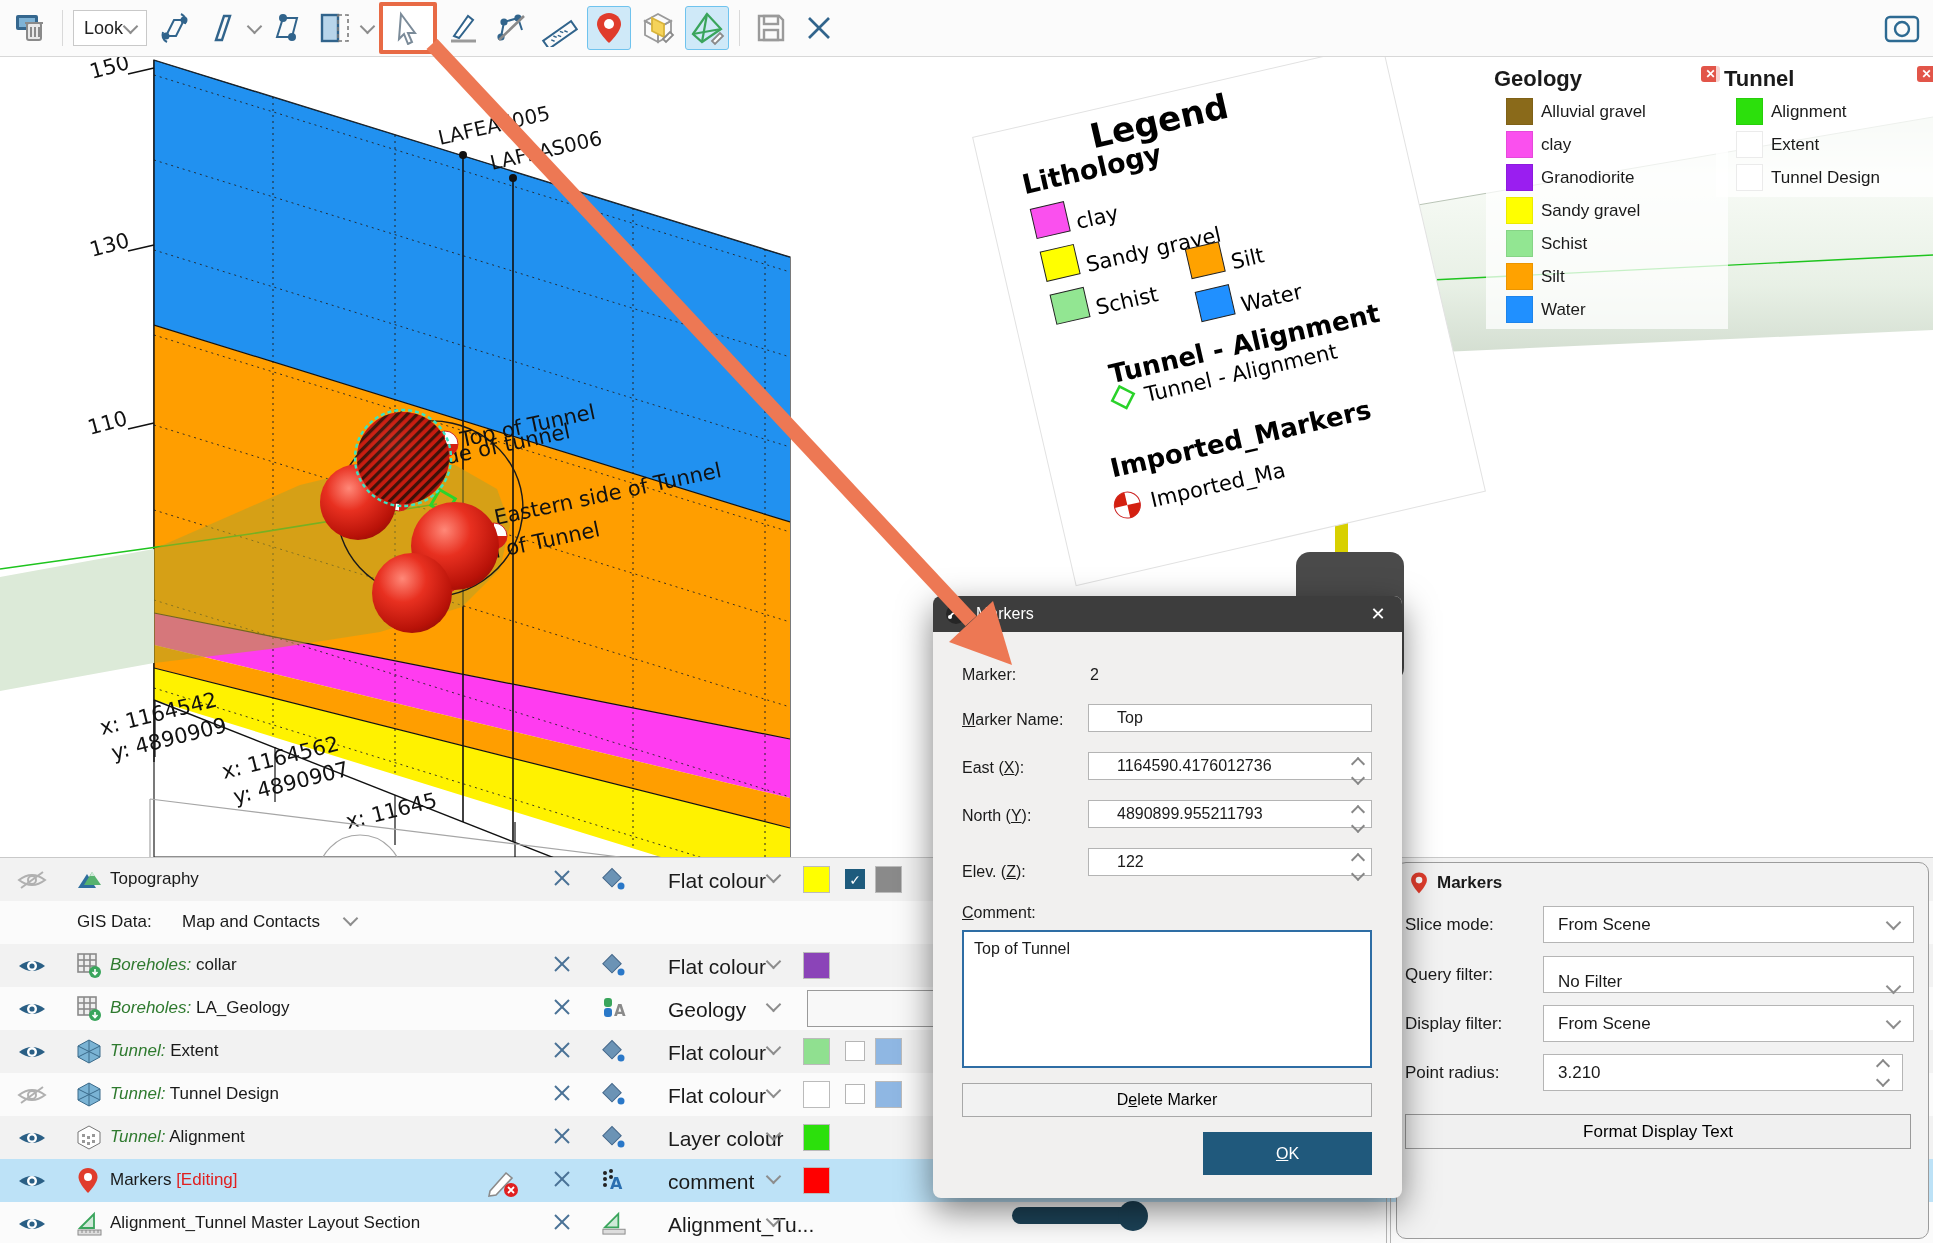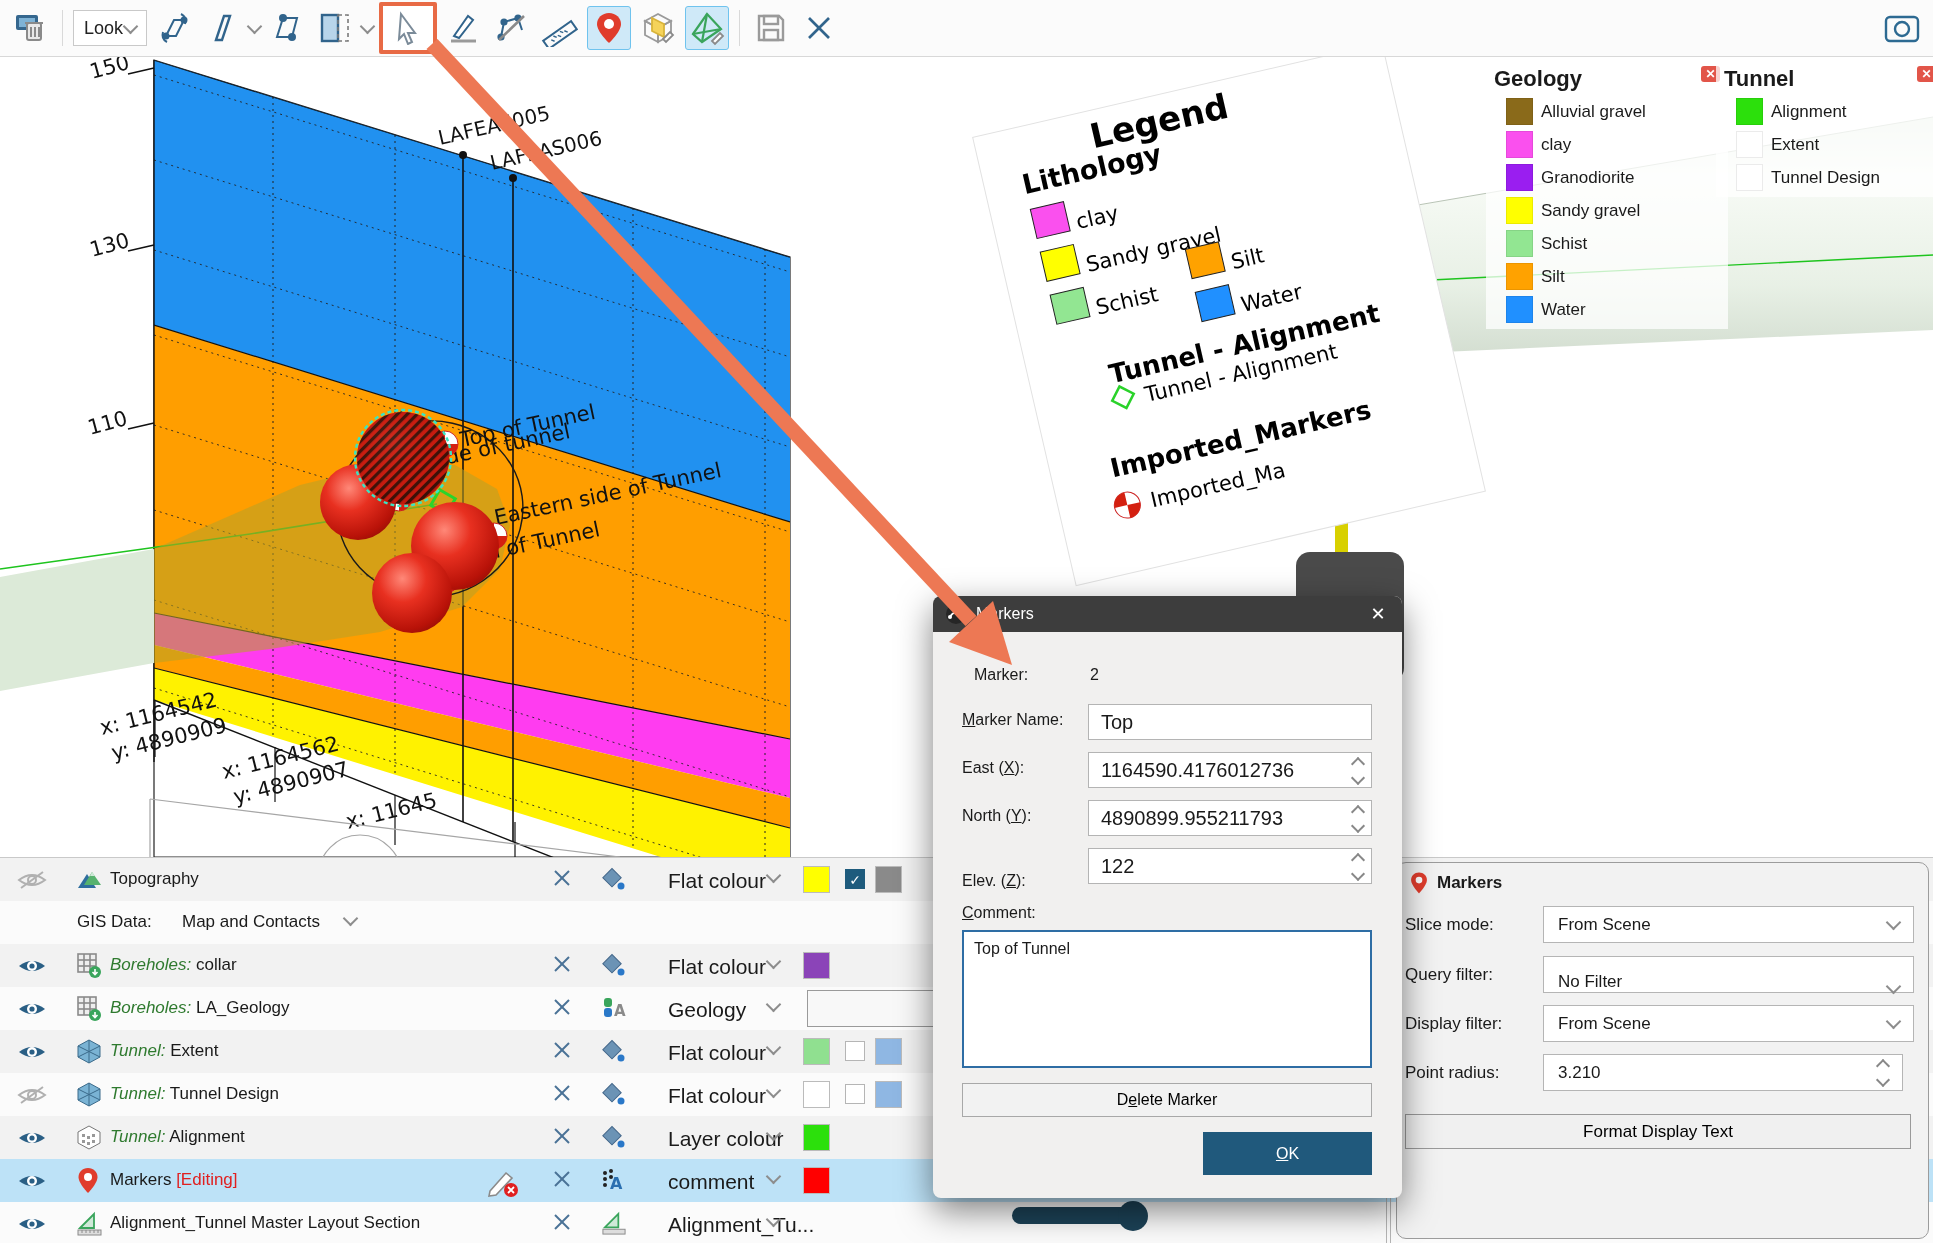--- a/index.html
+++ b/index.html
@@ -75,22 +75,22 @@
   .spin .up{width:8px;height:8px;border-left:2px solid #888;border-top:2px solid #888;transform:rotate(45deg);}
   .spin .dn{width:8px;height:8px;border-right:2px solid #888;border-bottom:2px solid #888;transform:rotate(45deg);}
   
   #dialog{position:absolute;left:933px;top:596px;width:469px;height:602px;z-index:50;
           border-radius:8px;box-shadow:0 12px 34px rgba(0,0,0,0.5);background:#f1f0ef;}
   #dlgtitle{height:36px;background:#3d3d3d;border-radius:8px 8px 0 0;display:flex;align-items:center;
             padding:0 12px;color:#fff;font-size:16px;gap:9px;}
   #dlgclose{margin-left:auto;color:#fff;font-size:18px;width:24px;text-align:center;}
   .flabel{position:absolute;left:29px;font-size:16px;color:#1a1a1a;}
   .mn{text-decoration:underline;}
-  .finput{position:absolute;left:155px;width:284px;height:36px;background:#fff;border:1px solid #b4b4b4;
-          box-sizing:border-box;font-size:20px;display:flex;align-items:center;padding:0 12px;}
+  .finput{position:absolute;left:155px;width:284px;height:28px;background:#fff;border:1px solid #b4b4b4;
+          box-sizing:border-box;font-size:16px;display:flex;align-items:center;padding:0 28px;}
   #dcomment{position:absolute;left:29px;top:334px;width:410px;height:138px;background:#fff;
             border:2px solid #2e6da4;box-sizing:border-box;font-size:16px;padding:8px 10px;}
   #ddelete{position:absolute;left:29px;top:487px;width:410px;height:34px;background:#f2f2f2;
            border:1px solid #a8a8a8;font-size:16px;font-family:inherit;}
   #dok{position:absolute;left:270px;top:536px;width:169px;height:43px;background:#20597c;color:#fff;
        border:none;font-size:16px;font-family:inherit;}
   
   #arrowsvg{position:absolute;left:0;top:0;z-index:60;pointer-events:none;}
   svg text{font-family:"DejaVu Sans","Liberation Sans",sans-serif;}
 </style>
@@ -761,21 +761,21 @@
         <circle cx="11" cy="11" r="10" fill="#262626"></circle>
         <path d="M5 14 Q9 7 17 8" stroke="#fff" stroke-width="1.6" fill="none"></path>
         <circle cx="5" cy="14" r="2" fill="#fff"></circle>
         <circle cx="11" cy="9.5" r="2" fill="#fff"></circle>
         <circle cx="17" cy="8" r="2" fill="#fff"></circle>
       </svg>
     <span>Markers</span>
     <span id="dlgclose">✕</span>
   </div>
 
-  <span class="flabel" style="top:70px;margin-left:12px;">Marker:</span>
+  <span class="flabel" style="top:70px;">Marker:</span>
   <span class="flabel" style="top:70px;left:157px;">2</span>
 
   <span class="flabel" style="top:115px;"><span></span><span class="mn">M</span><span>arker Name:</span></span>
   <div class="finput" style="top:108px;">
       <span>Top</span>
     </div>
 
   <span class="flabel" style="top:163px;"><span>East (</span><span class="mn">X</span><span>):</span></span>
   <div class="finput" style="top:156px;">
       <span>1164590.4176012736</span>
@@ -787,21 +787,21 @@
 
   <span class="flabel" style="top:211px;"><span>North (</span><span class="mn">Y</span><span>):</span></span>
   <div class="finput" style="top:204px;">
       <span>4890899.955211793</span>
     <span class="spin">
         <span class="up"></span>
         <span class="dn"></span>
       </span>
     </div>
 
-  <span class="flabel" style="top:276px;"><span>Elev. (</span><span class="mn">Z</span><span>):</span></span>
+  <span class="flabel" style="top:267px;"><span>Elev. (</span><span class="mn">Z</span><span>):</span></span>
   <div class="finput" style="top:252px;">
       <span>122</span>
     <span class="spin">
         <span class="up"></span>
         <span class="dn"></span>
       </span>
     </div>
 
   <span class="flabel" style="top:308px;"><span></span><span class="mn">C</span><span>omment:</span></span>
   <div id="dcomment"><span>Top of Tunnel</span></div>

